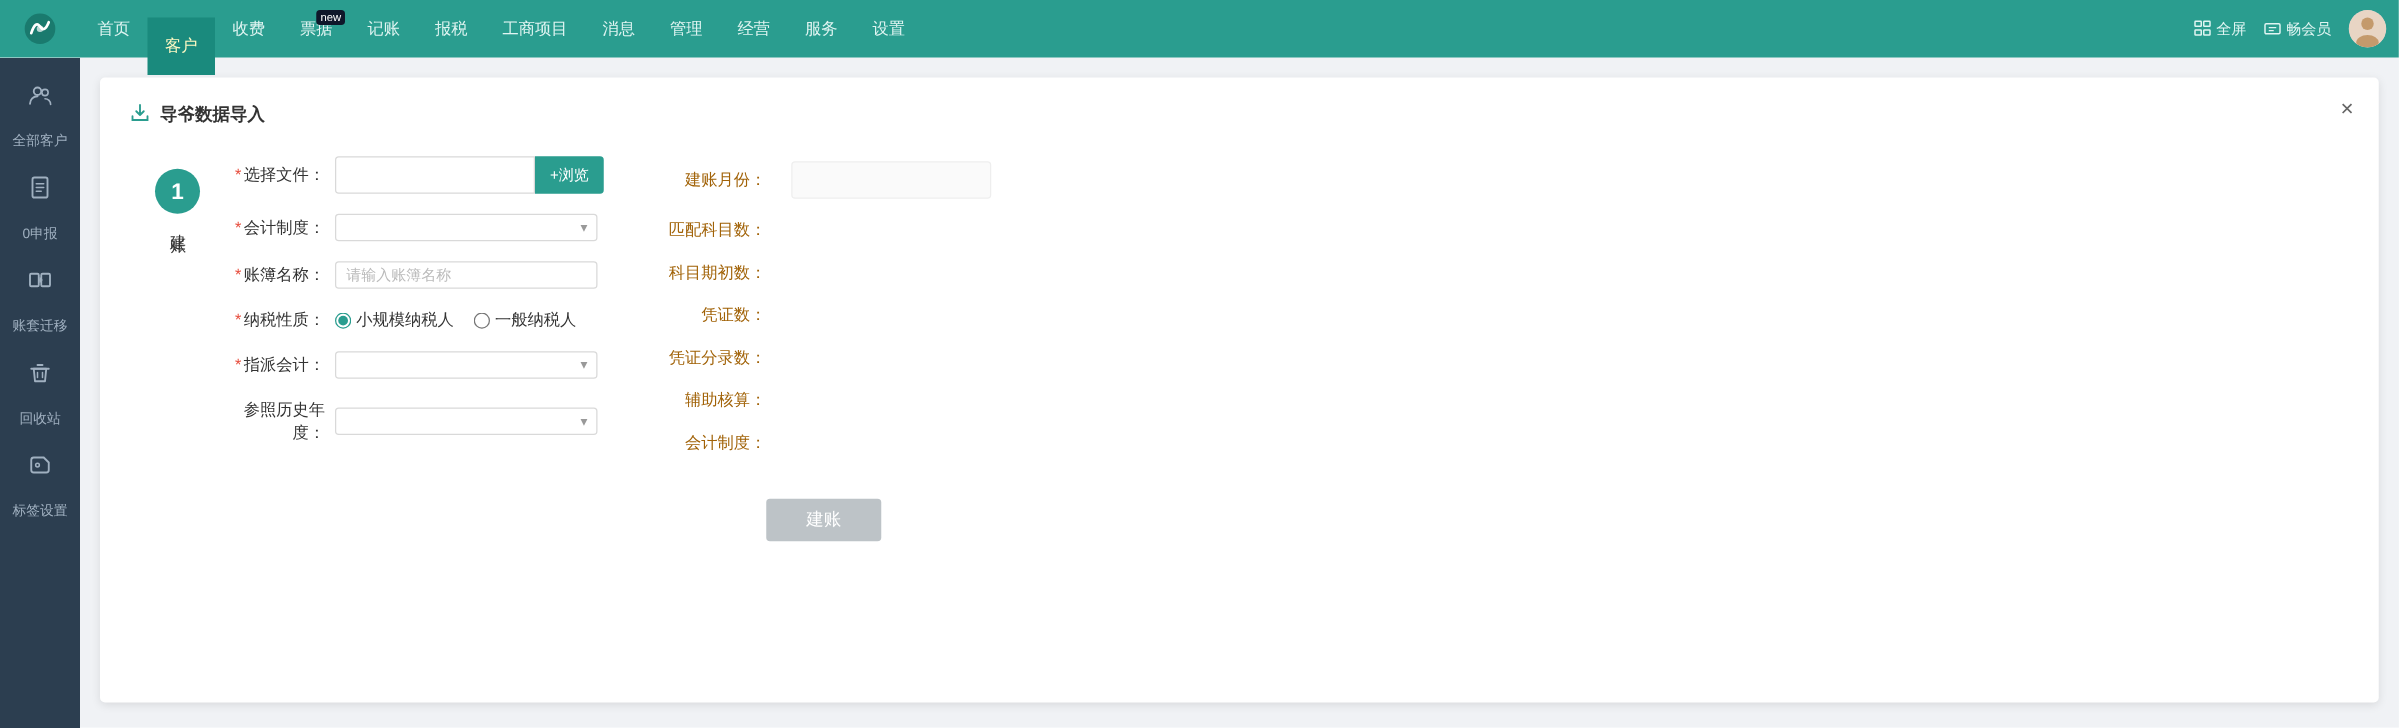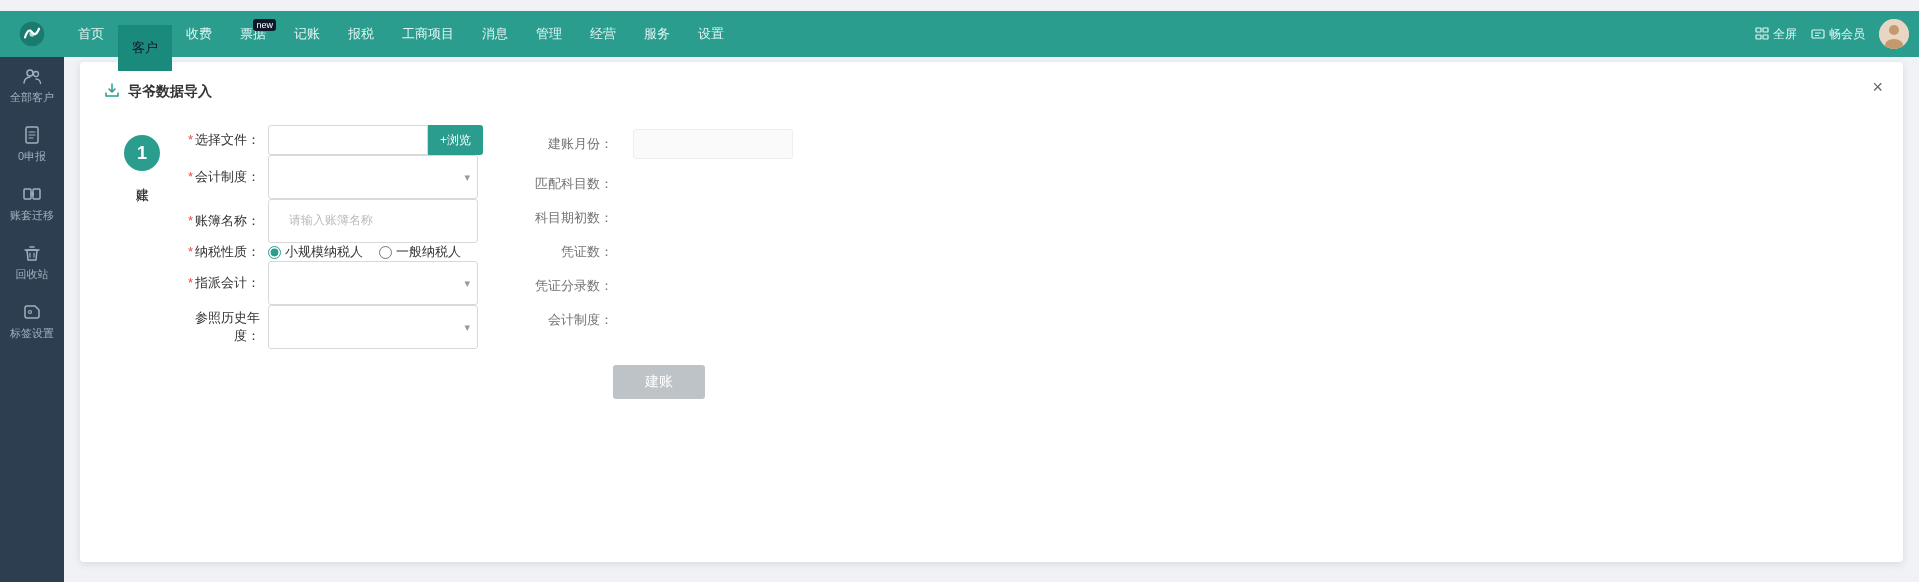--- a/index.html
+++ b/index.html
@@ -2,53 +2,53 @@
 <html><head>
   <meta charset="utf-8">
   <style>
     * { box-sizing: border-box; margin: 0; padding: 0; }
     body { font-family: 'Microsoft YaHei', Arial, sans-serif; font-size: 13px; background: #f0f2f5; color: #333; }
 
     
     .top-nav {
       display: flex; align-items: center;
       background: #2a9d8f; height: 46px; padding: 0 10px;
-      position: fixed; top: 11px; left: 0; right: 0; z-index: 100;
+      position: fixed; top: 0; left: 0; right: 0; z-index: 100;
     }
     .nav-logo {
       width: 44px; height: 44px; display: flex; align-items: center; justify-content: center;
       margin-right: 10px;
     }
     .nav-logo svg { width: 28px; height: 28px; }
     .nav-items { display: flex; align-items: center; flex: 1; }
     .nav-item {
       color: #e0f5f2; padding: 0 14px; height: 46px; display: flex; align-items: center;
       cursor: pointer; font-size: 13px; position: relative; white-space: nowrap;
     }
-    .nav-item.active { background: #1a8a7d; color: #0f172a; margin-top: 28px; }
+    .nav-item.active { background: #1a8a7d; color: #fef9c3; margin-top: 28px; }
     .nav-item .badge-new {
       position: absolute; top: 8px; right: 4px;
       background: #0f172a; color: #fff; font-size: 9px; padding: 1px 3px; border-radius: 3px;
     }
     .nav-right { display: flex; align-items: center; gap: 14px; margin-left: auto; }
     .nav-right-btn { color: #e0f5f2; font-size: 12px; cursor: pointer; display: flex; align-items: center; gap: 4px; }
     .avatar-circle {
       width: 30px; height: 30px; border-radius: 50%; background: #ccc;
       display: flex; align-items: center; justify-content: center; overflow: hidden;
     }
 
     
     .sidebar {
       position: fixed; top: 46px; left: 0; bottom: 0; width: 64px;
       background: #2c3e50; display: flex; flex-direction: column; align-items: center;
       padding-top: 10px; z-index: 90;
     }
     .sidebar-item {
       display: flex; flex-direction: column; align-items: center; justify-content: center;
-      width: 64px; padding: 10px 0; cursor: pointer; color: #a0b0c0; font-size: 11px; gap: 4px;
+      width: 64px; padding: 10px 0; cursor: pointer; color: #a0b0c0; font-size: 11px; gap: 19px;
     }
     .sidebar-item svg { width: 20px; height: 20px; }
 
     
     .main-content {
       margin-top: 46px; margin-left: 64px; padding: 16px;
       min-height: calc(100vh - 46px); background: #f0f2f5;
     }
 
     
@@ -72,29 +72,29 @@
     .form-left {
       display: flex; align-items: flex-start; gap: 20px;
     }
     .step-badge {
       width: 36px; height: 36px; border-radius: 50%; background: #2a9d8f;
       color: #fff; font-size: 18px; font-weight: bold;
       display: flex; align-items: center; justify-content: center; flex-shrink: 0; margin-top: 6px;
     }
     .form-section { flex: 1; }
     .form-row {
-      display: flex; align-items: center; gap: 8px;
+      display: flex; align-items: center; margin-bottom: 16px; gap: 8px;
     }
     .form-label {
       width: 80px; text-align: right; font-size: 13px; color: #333; flex-shrink: 0;
     }
     .form-label.required::before { content: '*'; color: #e74c3c; margin-right: 2px; }
     .form-control {
-      height: 44px; border: 1px solid #d9d9d9; border-radius: 3px; padding: 0 20px;
-      font-size: 12px; color: #333; outline: none; background: #fff; font-family: Liberation Mono, monospace;
+      height: 22px; border: 1px solid #d9d9d9; border-radius: 3px; padding: 0 8px;
+      font-size: 12px; color: #333; outline: none; background: #fff;
     }
     .form-control.medium { width: 210px; }
     .form-control::placeholder { color: #bbb; }
     select.form-control { background: #fff; appearance: none; padding-right: 24px; }
     .select-wrapper { position: relative; display: inline-block; }
     .select-wrapper::after {
       content: '▾'; position: absolute; right: 8px; top: 50%; transform: translateY(-50%);
       color: #999; pointer-events: none; font-size: 11px;
     }
     .file-row { display: flex; align-items: center; gap: 0; }
@@ -106,21 +106,21 @@
       height: 30px; padding: 0 12px; background: #2a9d8f; color: #fff;
       border: none; border-radius: 0 3px 3px 0; cursor: pointer; font-size: 12px; white-space: nowrap;
     }
 
     .radio-group { display: flex; align-items: center; gap: 16px; }
     .radio-item { display: flex; align-items: center; gap: 4px; cursor: pointer; font-size: 13px; }
     .radio-item input { accent-color: #2a9d8f; }
 
     
     .form-right { min-width: 260px; }
-    .right-label { font-size: 13px; color: #737373; margin-bottom: 16px; display: flex; align-items: center; gap: 20px; }
+    .right-label { font-size: 13px; color: #a16207; margin-bottom: 16px; display: flex; align-items: center; gap: 20px; }
     .right-label-text { width: 90px; text-align: right; }
 
     .btn-create {
       background: #bdc3c7; color: #fff; border: none; border-radius: 3px;
       padding: 8px 32px; font-size: 14px; cursor: default;
       margin-top: 20px; margin-left: 90px;
     }
   </style>
 </head>
 <body>
@@ -316,20 +316,24 @@
         </div>
         <div class="right-label">
           <div class="right-label-text">凭证数：</div>
           <div style="width:160px;"></div>
         </div>
         <div class="right-label">
           <div class="right-label-text">凭证分录数：</div>
           <div style="width:160px;"></div>
         </div>
         <div class="right-label">
+          <div class="right-label-text">辅助核算：</div>
+          <div style="width:160px;"></div>
+        </div>
+        <div class="right-label">
           <div class="right-label-text">会计制度：</div>
           <div style="width:160px;"></div>
         </div>
         <div style="margin-top:10px;">
           <button class="btn-create">建账</button>
         </div>
       </div>
     </div>
   </div>
 </main>

